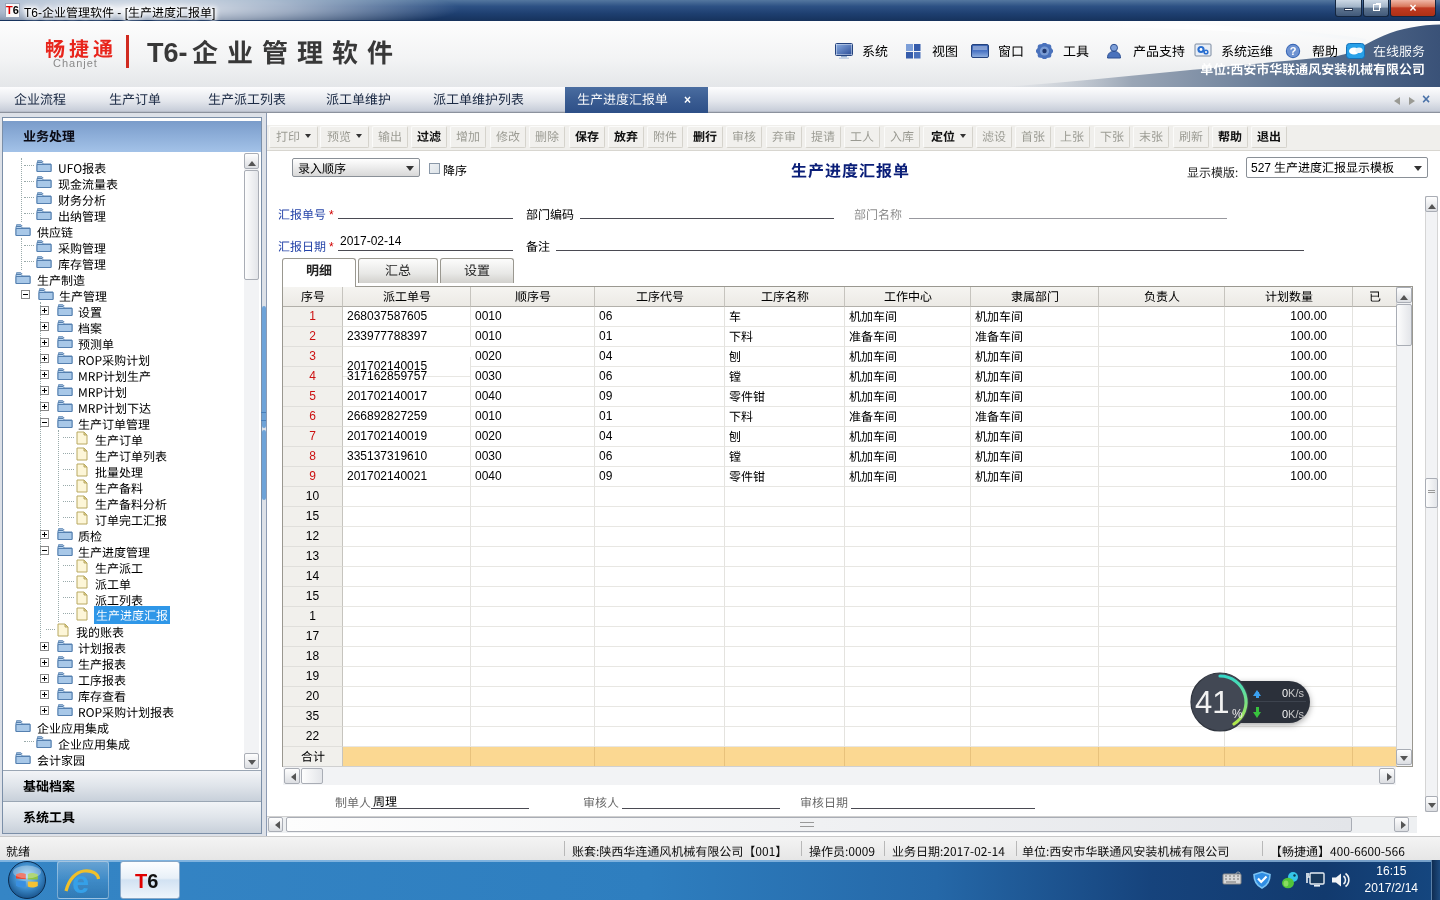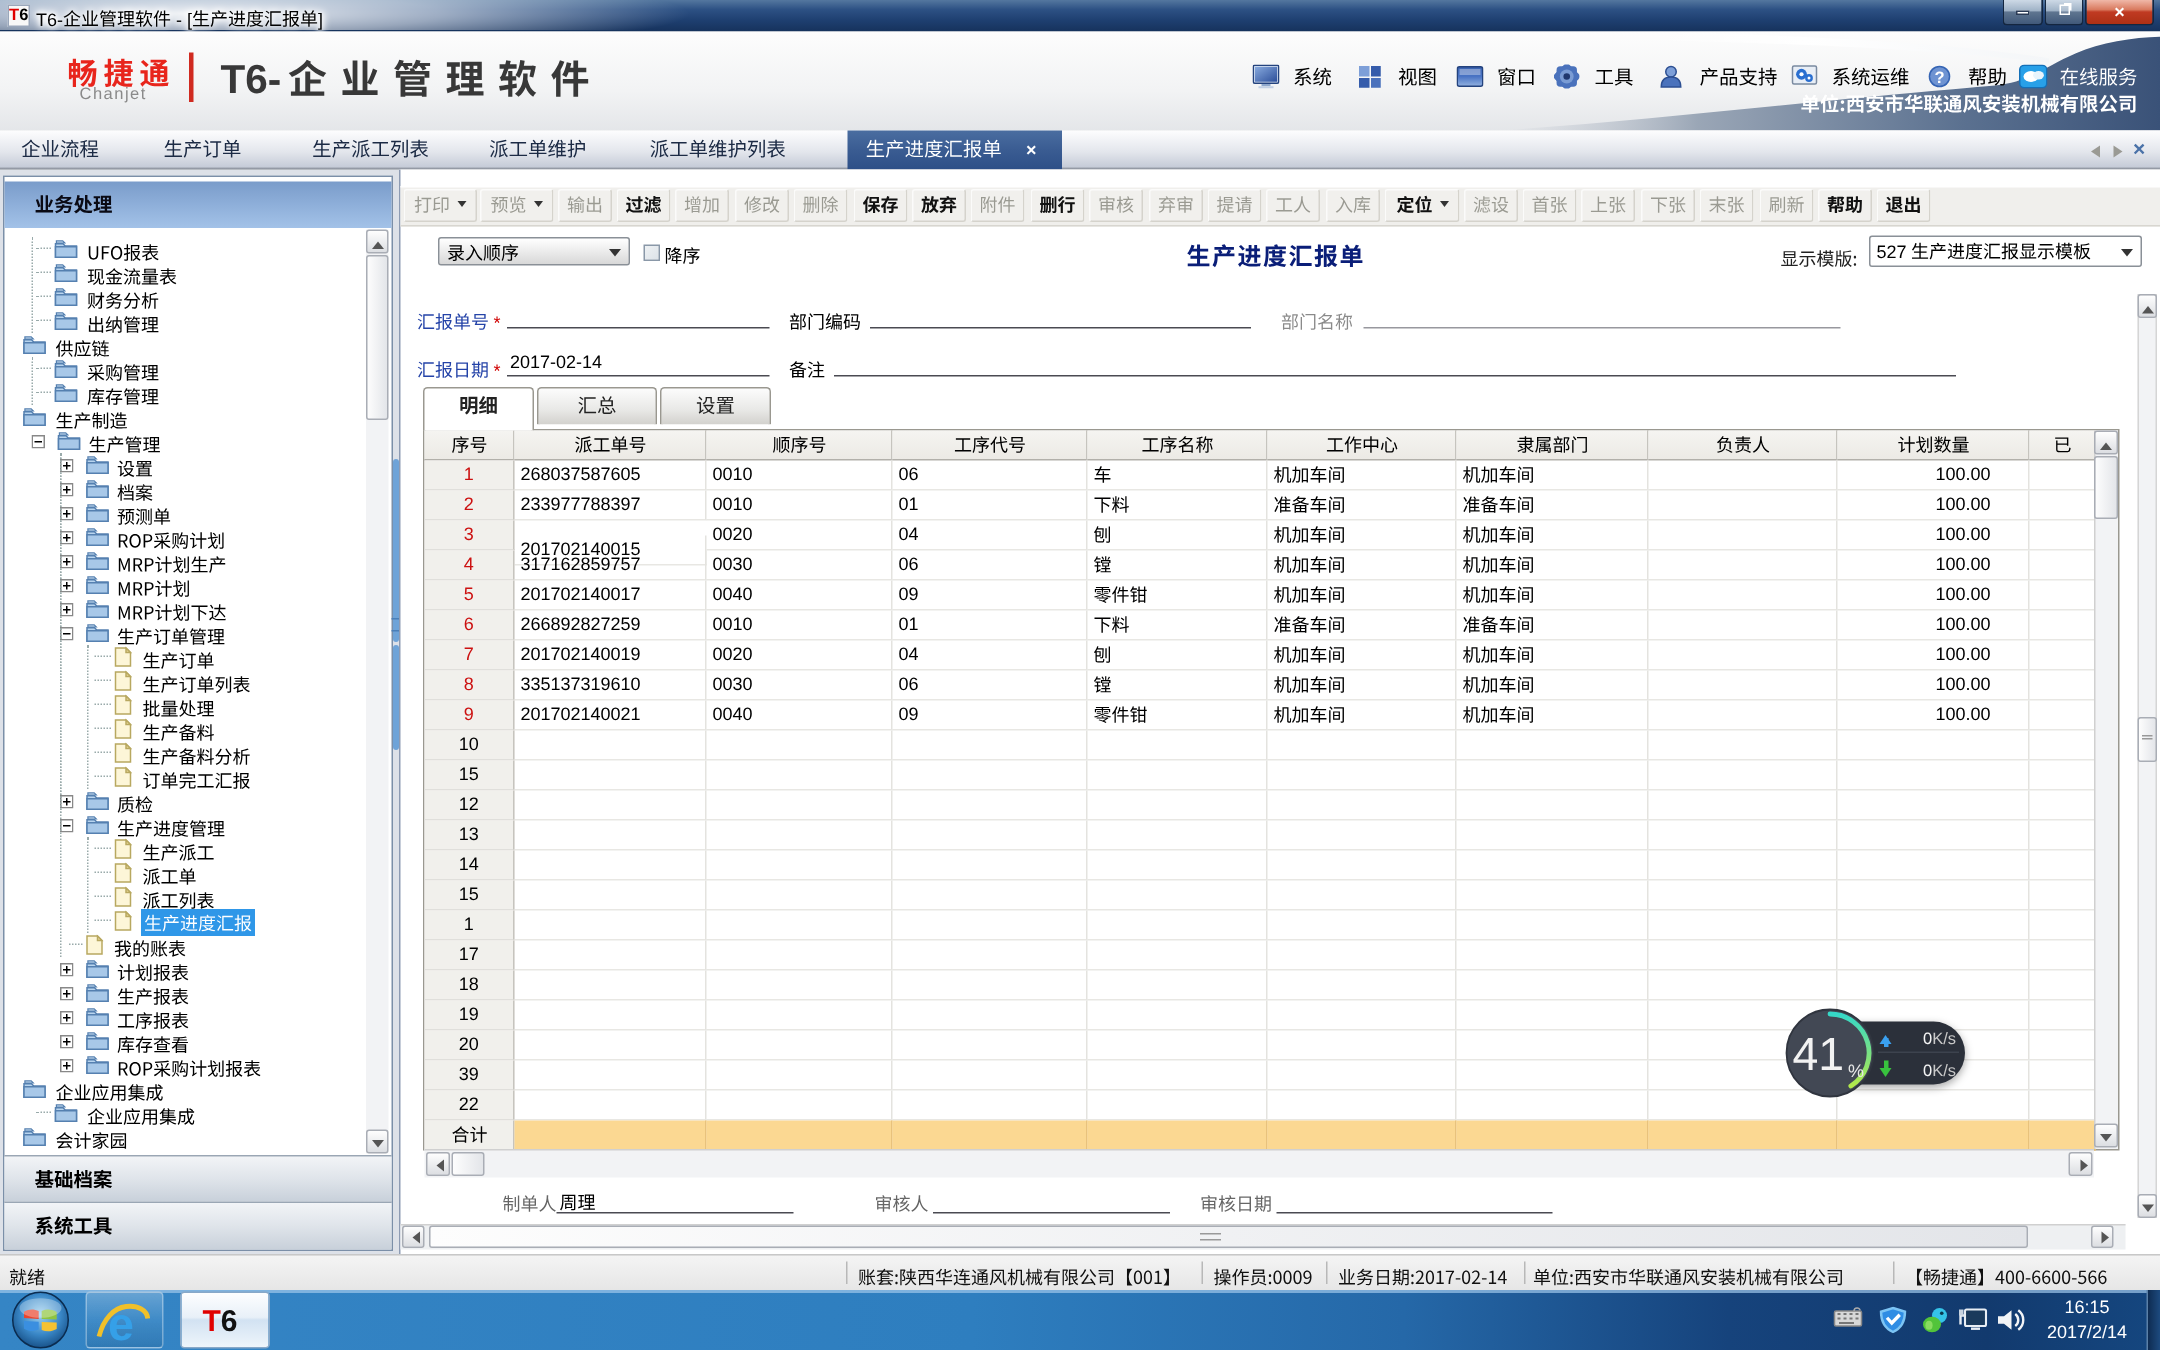--- a/index.html
+++ b/index.html
@@ -2069,21 +2069,21 @@
 <div class="rn" style="top:400px">20</div>
 <div class="td" style="left:60px;top:400px;width:128px"></div>
 <div class="td" style="left:188px;top:400px;width:124px"></div>
 <div class="td" style="left:312px;top:400px;width:130px"></div>
 <div class="td" style="left:442px;top:400px;width:120px"></div>
 <div class="td" style="left:562px;top:400px;width:126px"></div>
 <div class="td" style="left:688px;top:400px;width:128px"></div>
 <div class="td" style="left:816px;top:400px;width:126px"></div>
 <div class="td" style="left:942px;top:400px;width:128px"></div>
 <div class="td" style="left:1070px;top:400px;width:44px"></div>
-<div class="rn" style="top:420px">39</div>
+<div class="rn" style="top:420px">35</div>
 <div class="td" style="left:60px;top:420px;width:128px"></div>
 <div class="td" style="left:188px;top:420px;width:124px"></div>
 <div class="td" style="left:312px;top:420px;width:130px"></div>
 <div class="td" style="left:442px;top:420px;width:120px"></div>
 <div class="td" style="left:562px;top:420px;width:126px"></div>
 <div class="td" style="left:688px;top:420px;width:128px"></div>
 <div class="td" style="left:816px;top:420px;width:126px"></div>
 <div class="td" style="left:942px;top:420px;width:128px"></div>
 <div class="td" style="left:1070px;top:420px;width:44px"></div>
 <div class="rn" style="top:440px">22</div>

